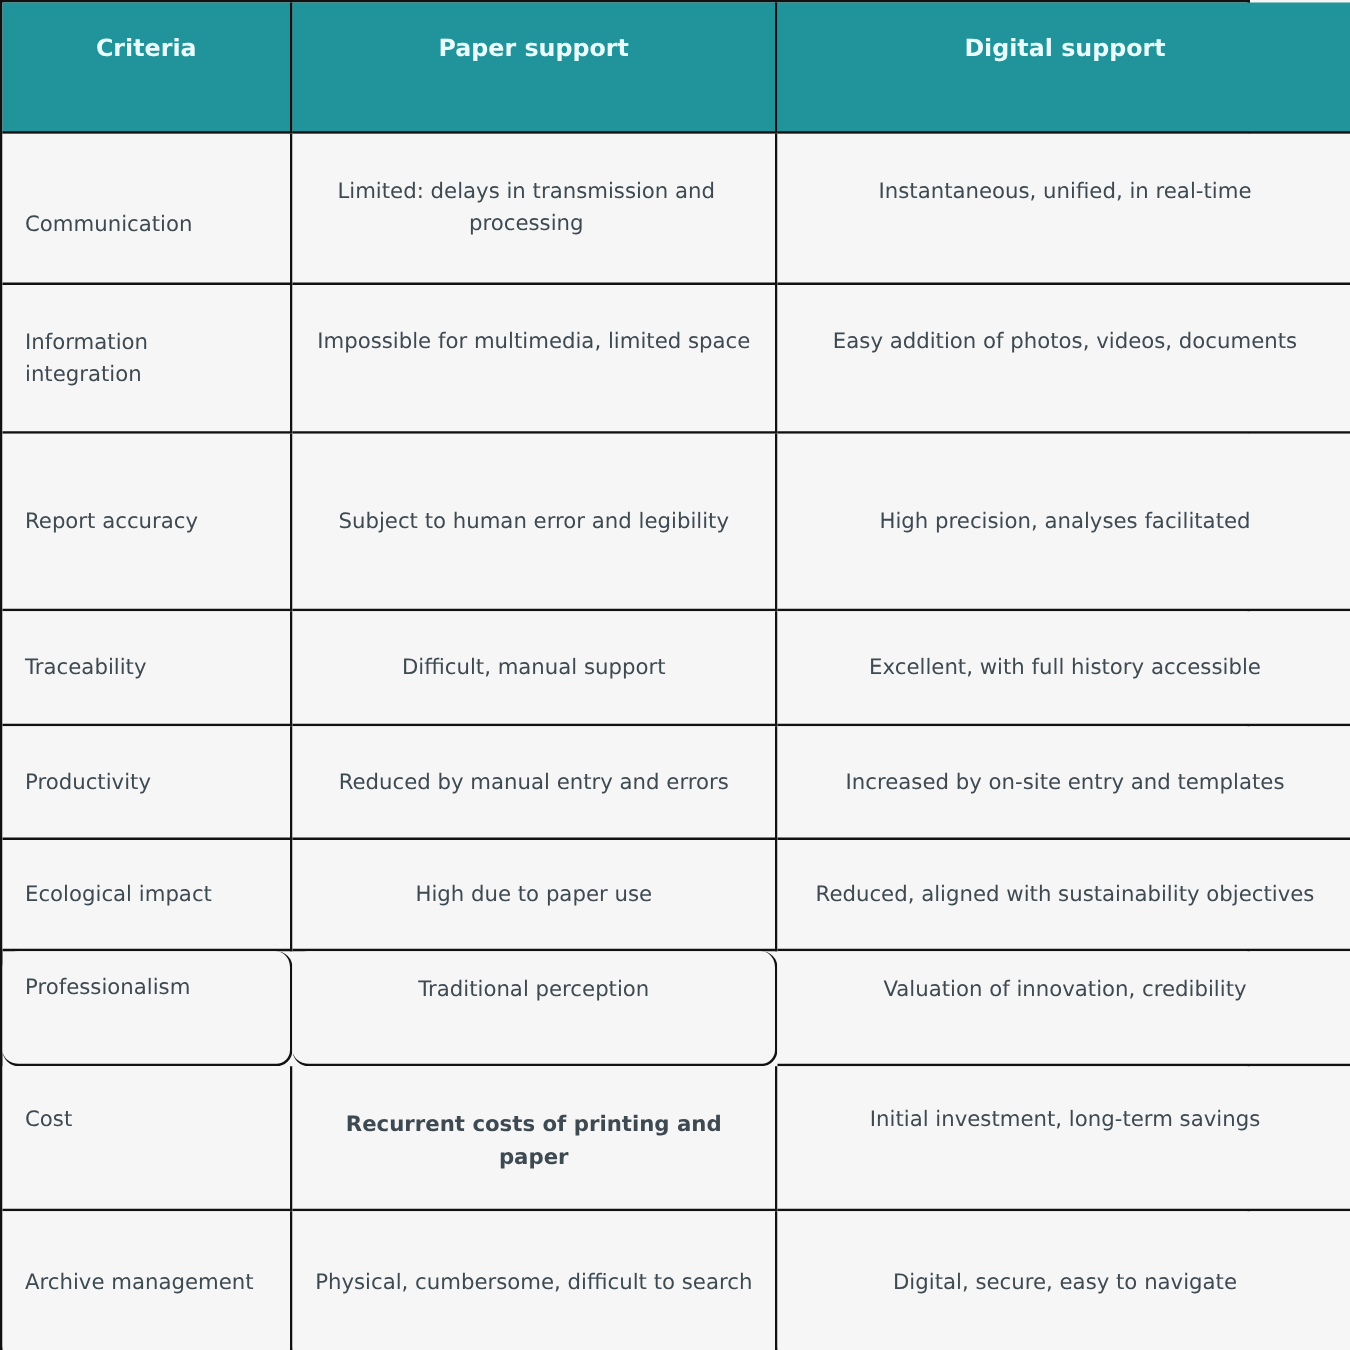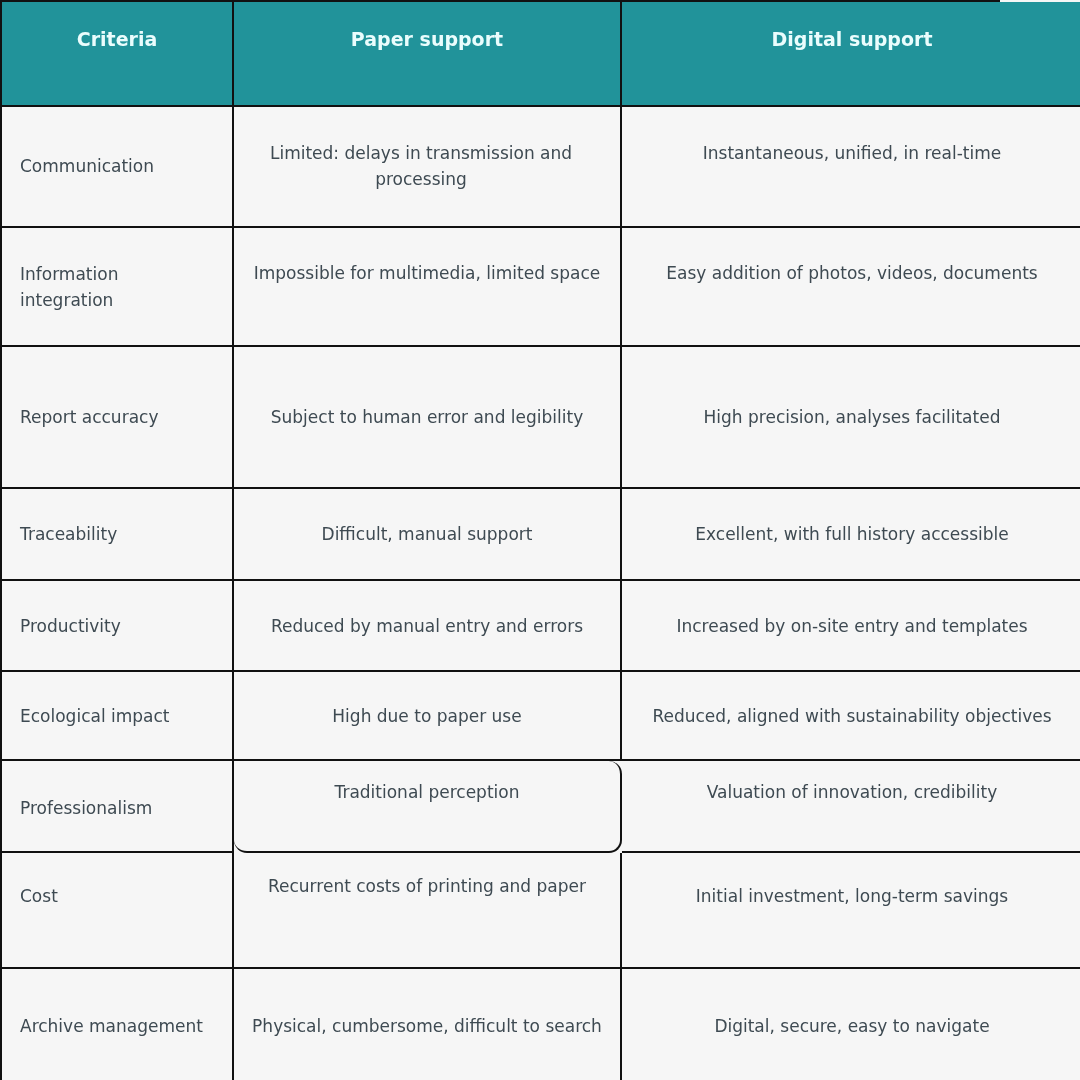--- a/index.html
+++ b/index.html
@@ -41,21 +41,21 @@
   .val.top { align-items: flex-start; }
 </style>
 </head>
 <body>
 
 <div class="tbl">
   <div class="cell hdr">Criteria</div>
   <div class="cell hdr">Paper support</div>
   <div class="cell hdr last-col">Digital support</div>
 
-  <div class="cell crit" style="align-items:flex-start;padding-top:46px;">Communication</div>
+  <div class="cell crit" style="align-items:flex-start;padding-top:60px;">Communication</div>
   <div class="cell val top" style="padding-top:33px;padding-right:28px;">Limited: delays in transmission and processing</div>
   <div class="cell val top last-col" style="padding-top:33px;">Instantaneous, unified, in real-time</div>
 
   <div class="cell crit" style="padding-right:113px;">Information integration</div>
   <div class="cell val top" style="padding-top:32px;">Impossible for multimedia, limited space</div>
   <div class="cell val top last-col" style="padding-top:32px;">Easy addition of photos, videos, documents</div>
 
   <div class="cell crit">Report accuracy</div>
   <div class="cell val">Subject to human error and legibility</div>
   <div class="cell val last-col">High precision, analyses facilitated</div>
@@ -65,24 +65,24 @@
   <div class="cell val last-col">Excellent, with full history accessible</div>
 
   <div class="cell crit">Productivity</div>
   <div class="cell val">Reduced by manual entry and errors</div>
   <div class="cell val last-col">Increased by on-site entry and templates</div>
 
   <div class="cell crit">Ecological impact</div>
   <div class="cell val">High due to paper use</div>
   <div class="cell val last-col">Reduced, aligned with sustainability objectives</div>
 
-  <div class="cell crit" style="align-items:flex-start;padding-top:34px;">Professionalism</div>
+  <div class="cell crit" style="align-items:flex-start;padding-top:16px;border-radius:13px;">Professionalism</div>
   <div class="cell val top" style="padding-top:18px;border-radius:13px;">Traditional perception</div>
   <div class="cell val top last-col" style="padding-top:18px;">Valuation of innovation, credibility</div>
 
   <div class="cell crit" style="align-items:flex-start;padding-top:30px;">Cost</div>
-  <div class="cell val top" style="padding-top:20px;">Recurrent costs of printing and paper</div>
+  <div class="cell val top" style="padding-top:34px;font-weight:bold;">Recurrent costs of printing and paper</div>
   <div class="cell val top last-col" style="padding-top:30px;">Initial investment, long-term savings</div>
 
   <div class="cell crit last-row">Archive management</div>
   <div class="cell val last-row">Physical, cumbersome, difficult to search</div>
   <div class="cell val last-row last-col">Digital, secure, easy to navigate</div>
 </div>
 
 </body></html>

